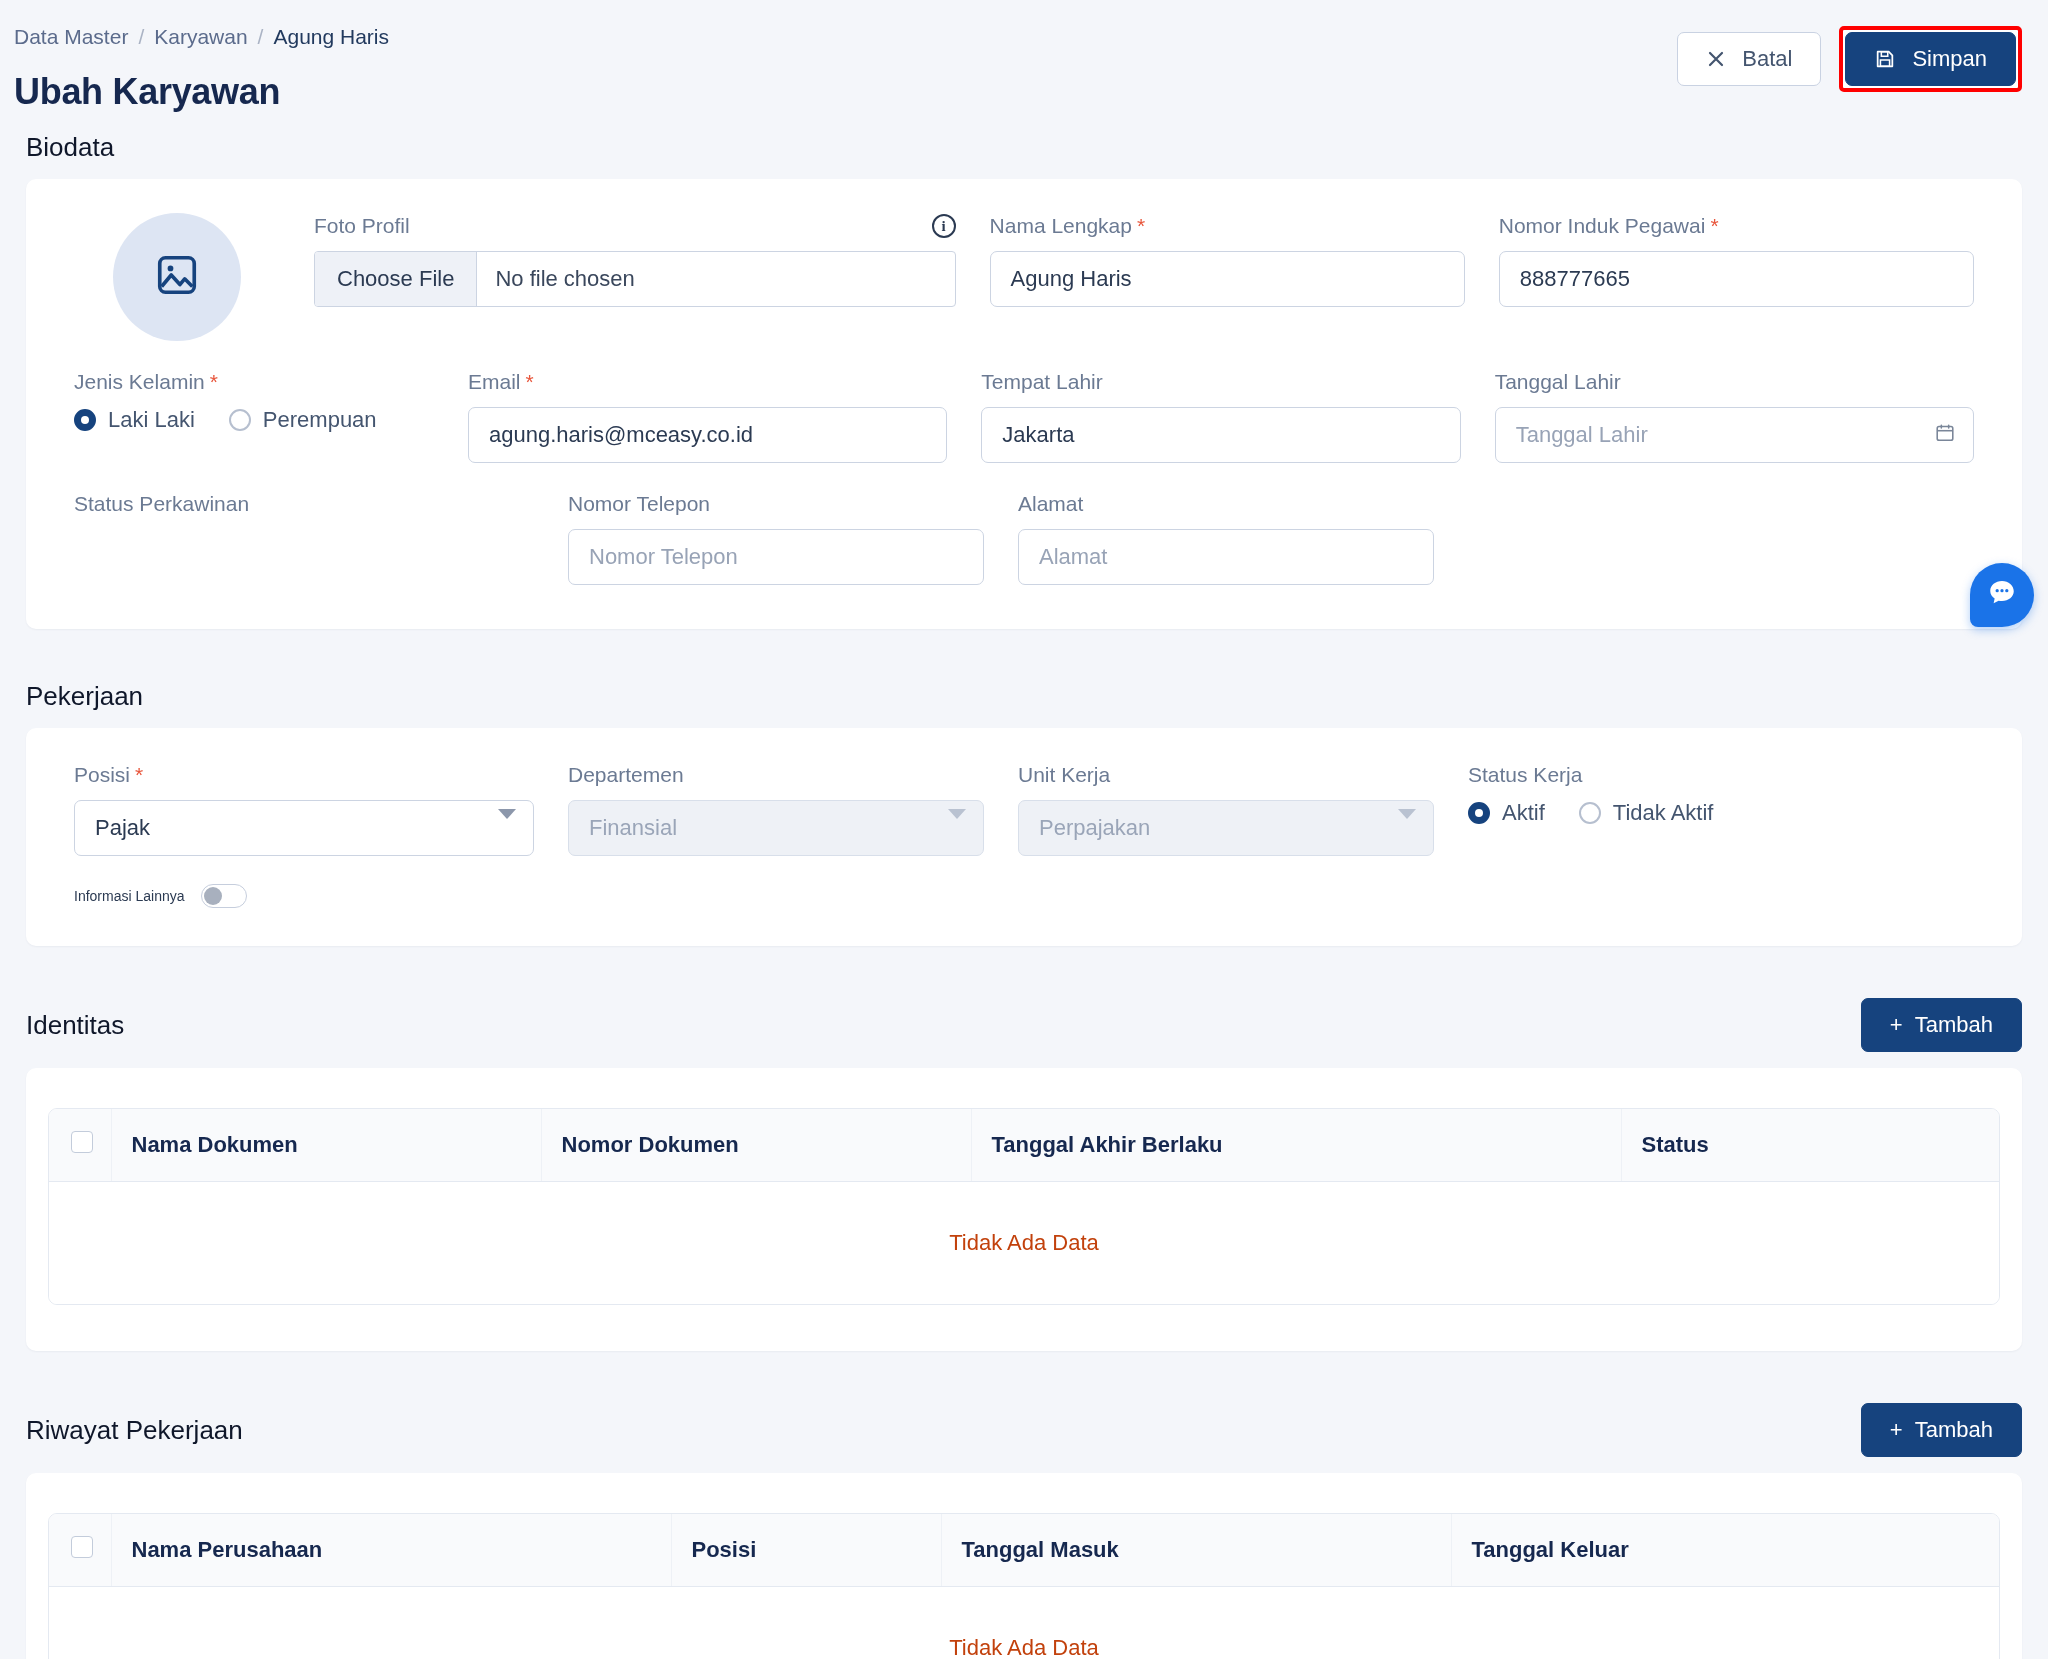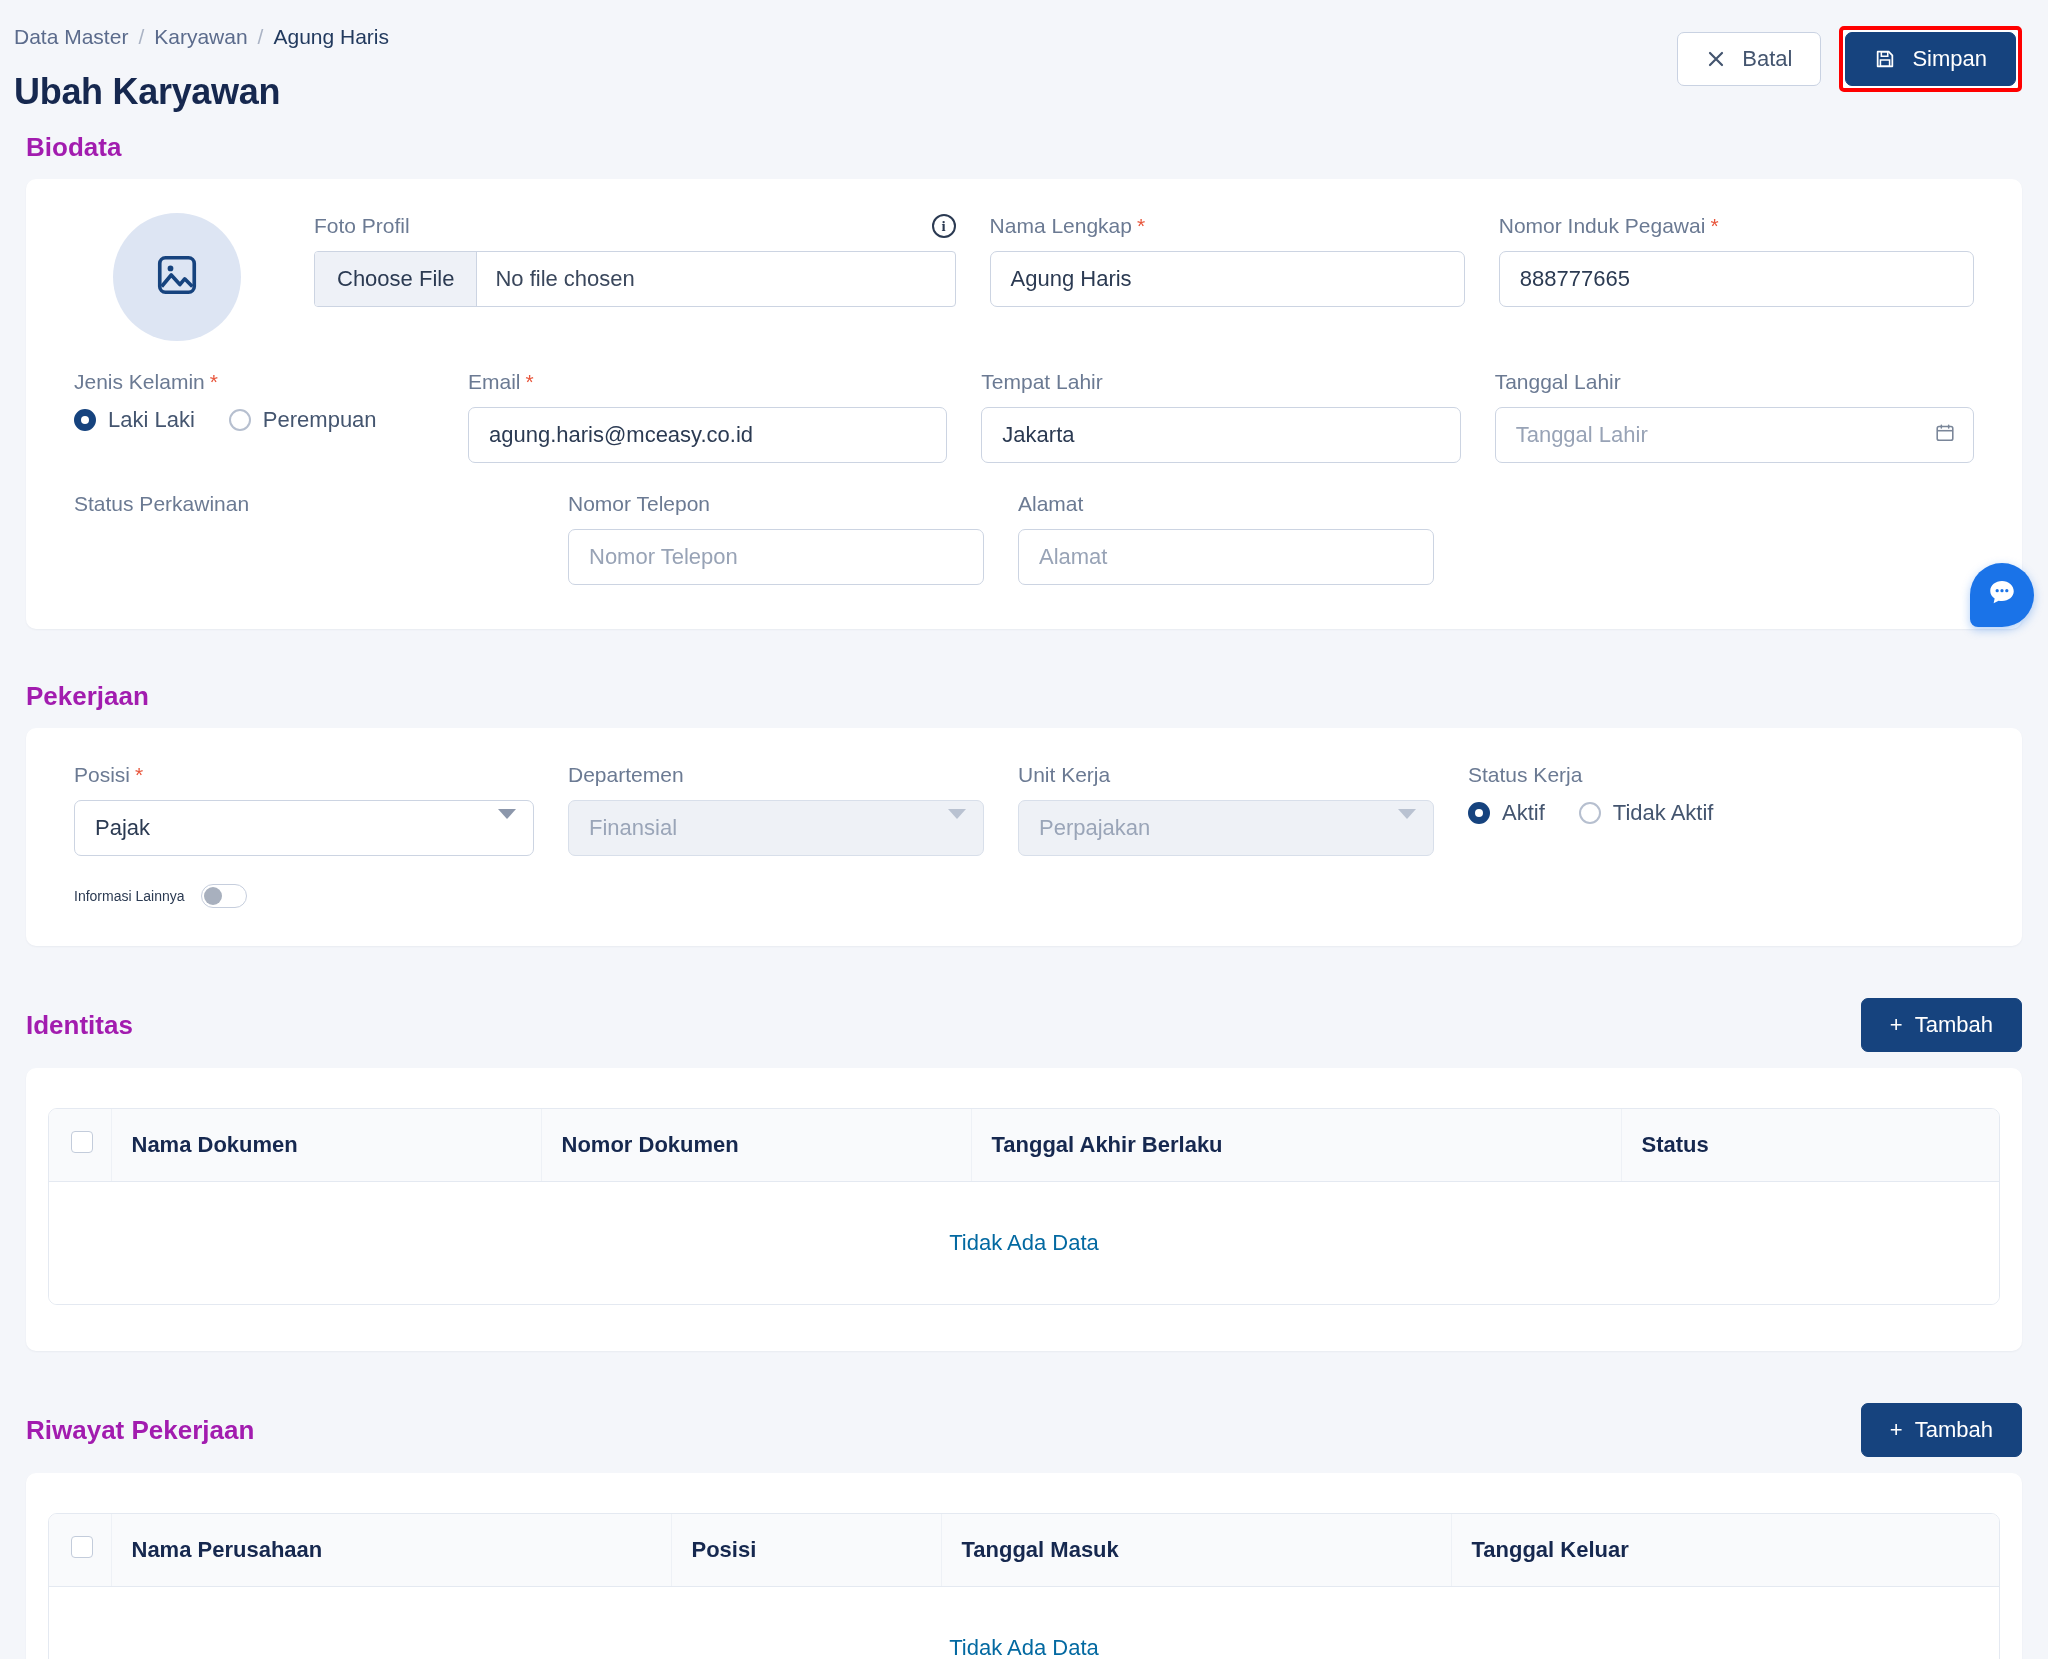--- a/index.html
+++ b/index.html
@@ -77,22 +77,22 @@
     border-radius: 5px;
     padding: 2px;
     background: #fff;
     display: inline-flex;
   }
   .ico { display: inline-flex; align-items: center; }
 
   
   .section-title {
     font-size: 26px;
-    font-weight: bold;
-    color: #a21caf;
+    font-weight: normal;
+    color: #0f172a;
     padding: 0 0 0 26px;
     margin-bottom: 16px;
   }
   .section-head {
     display: flex;
     align-items: center;
     justify-content: space-between;
     padding-right: 26px;
     margin-bottom: 16px;
   }
@@ -287,21 +287,21 @@
     width: 22px; height: 22px;
     border: 1px solid #c3ccdb;
     border-radius: 4px;
     background: #fff;
     cursor: pointer;
     display: inline-block;
   }
   .empty-cell {
     text-align: center;
     font-size: 22px;
-    color: #0369a1;
+    color: #c2410c;
     padding: 48px 0;
     background: #fff;
   }
 
   
   .chat-fab {
     position: absolute;
     right: 14px;
     top: 563px;
     width: 64px;

